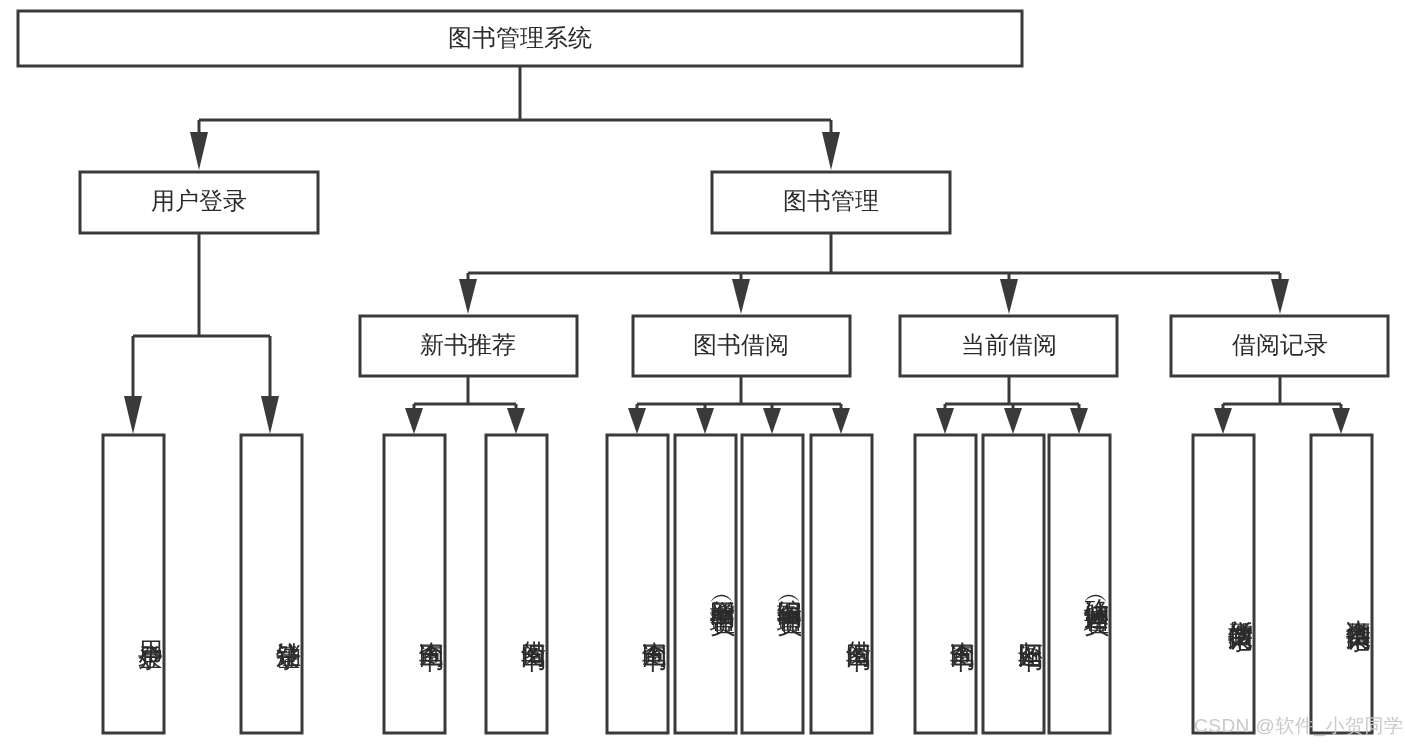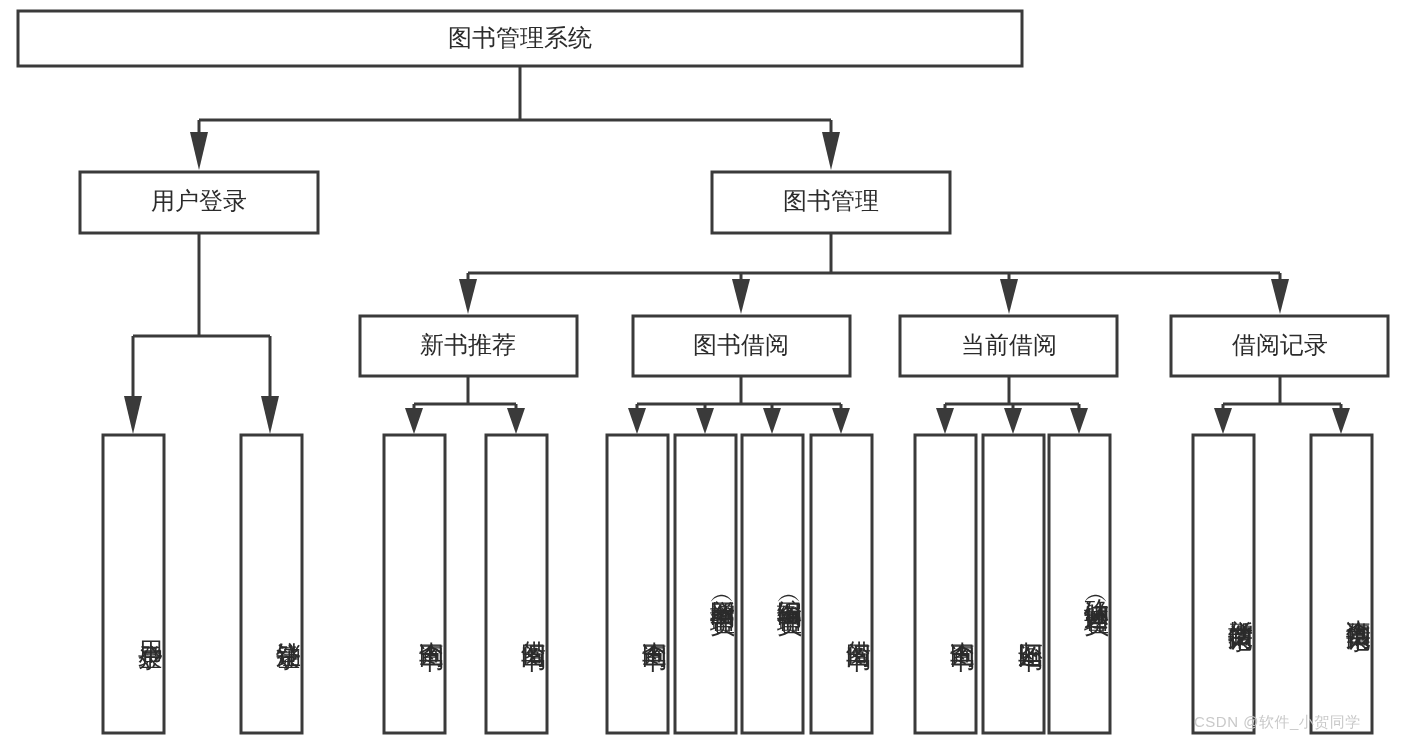--- a/index.html
+++ b/index.html
@@ -60,21 +60,21 @@
     text-align: center;
     display: flex;
     align-items: flex-start;
     justify-content: center;
     pointer-events: none;
   }
   .watermark {
     position: absolute;
     color: #c9c9c9;
     font-family: "Liberation Sans", "DejaVu Sans", sans-serif;
-    font-size: 15px;
+    font-size: 19px;
     letter-spacing: 0.5px;
     white-space: nowrap;
   }
 </style>
 </head>
 <body>
 
 <div id="diagram-root">
 
   <svg class="diagram-canvas" viewBox="0 0 1405 747">

